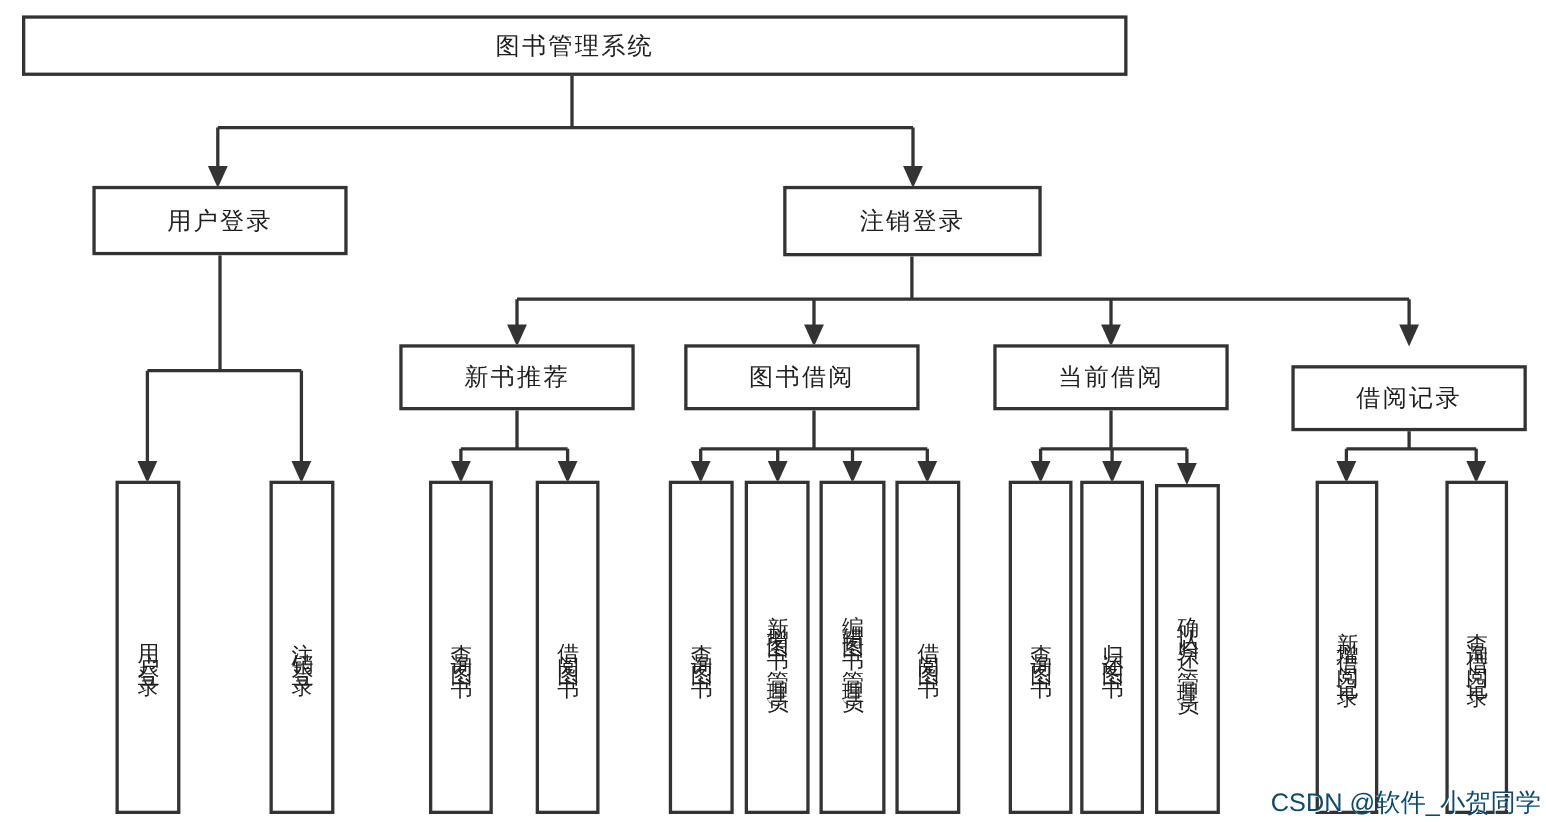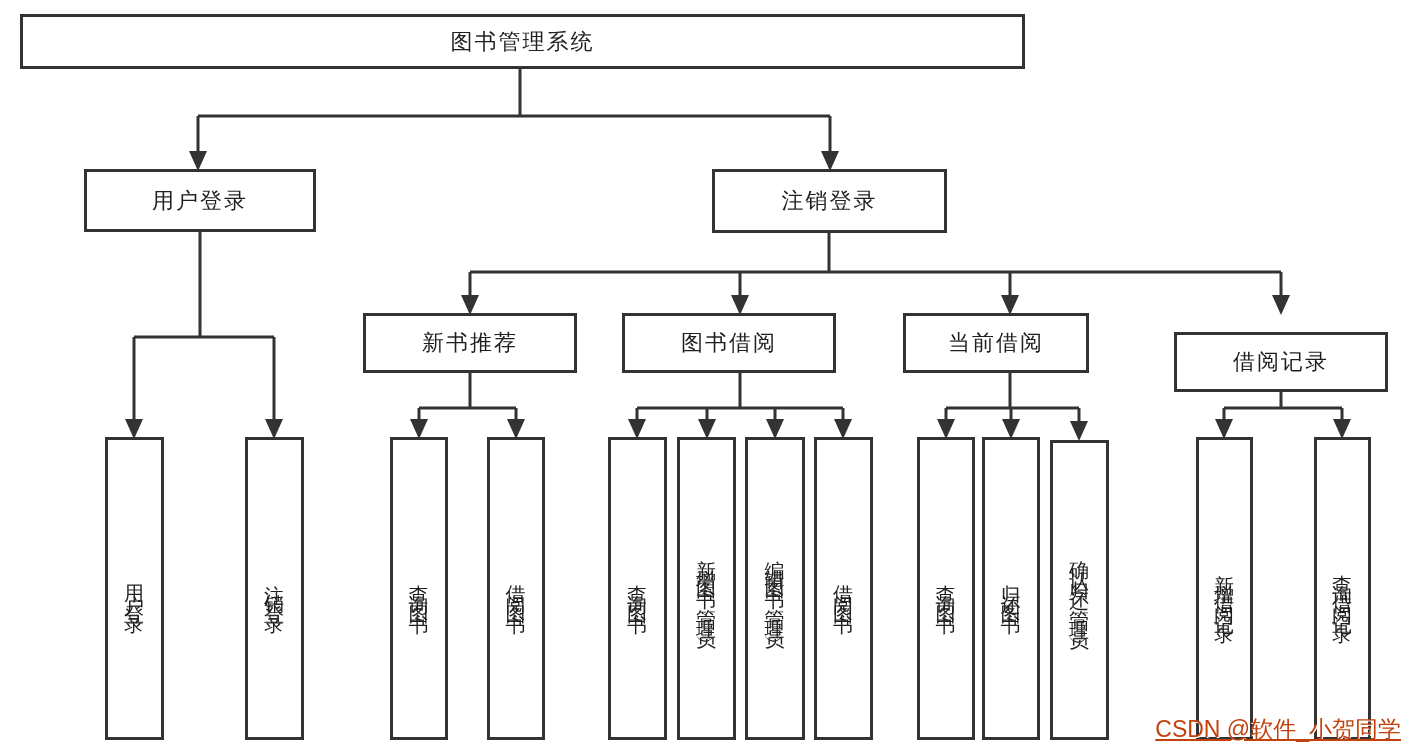--- a/index.html
+++ b/index.html
@@ -35,25 +35,24 @@
     text-orientation: upright;
     letter-spacing: 10px;
     line-height: 1;
     overflow: hidden;
   }
   #watermark {
     position: absolute;
     right: 4px;
     bottom: 2px;
     font-size: 23px;
-    color: #c2410c;
+    color: #0c4a6e;
     text-shadow: 1px 1px 0 #ffffff;
     z-index: 2;
     white-space: nowrap;
-    text-decoration: underline;
   }
   svg path { stroke: #333333; stroke-width: 3; fill: none; }
   svg polygon { fill: #333333; stroke: none; }
 </style>
 </head>
 <body>
 
 <div id="canvas">
 
   <svg id="connectors" viewBox="0 0 1405 747">
@@ -92,21 +91,21 @@
     <polygon points="1333,419 1351,419 1342,439"></polygon>
   </svg>
 
   <div class="node h" style="left:20px; top:14px; width:1005px; height:55px;">图书管理系统</div>
 
   <div class="node h" style="left:84px; top:169px; width:232px; height:63px;">用户登录</div>
   <div class="node h" style="left:712px; top:169px; width:235px; height:64px;">注销登录</div>
 
   <div class="node h" style="left:363px; top:313px; width:214px; height:60px;">新书推荐</div>
   <div class="node h" style="left:622px; top:313px; width:214px; height:60px;">图书借阅</div>
-  <div class="node h" style="left:903px; top:313px; width:186px; height:60px;">当前借阅</div>
+  <div class="node h" style="left:903px; top:313px; width:214px; height:60px;">当前借阅</div>
   <div class="node h" style="left:1174px; top:313px; width:214px; height:60px;margin-top:19px;">借阅记录</div>
 
   <div class="node v" style="left:105px; top:437px; width:59px; height:303px;">用户登录</div>
   <div class="node v" style="left:245px; top:437px; width:59px; height:303px;">注销登录</div>
 
   <div class="node v" style="left:390px; top:437px; width:58px; height:303px;">查询图书</div>
   <div class="node v" style="left:487px; top:437px; width:58px; height:303px;">借阅图书</div>
 
   <div class="node v" style="left:608px; top:437px; width:59px; height:303px;">查询图书</div>
   <div class="node v" style="left:677px; top:437px; width:59px; height:303px;">新增图书（管理员）</div>

